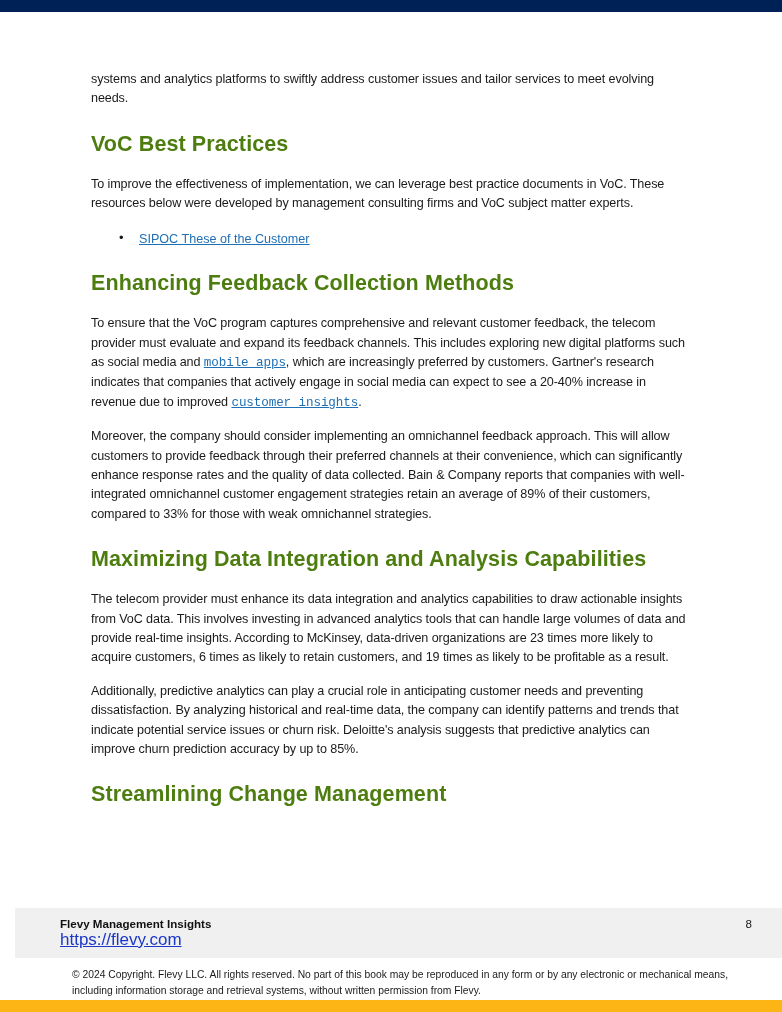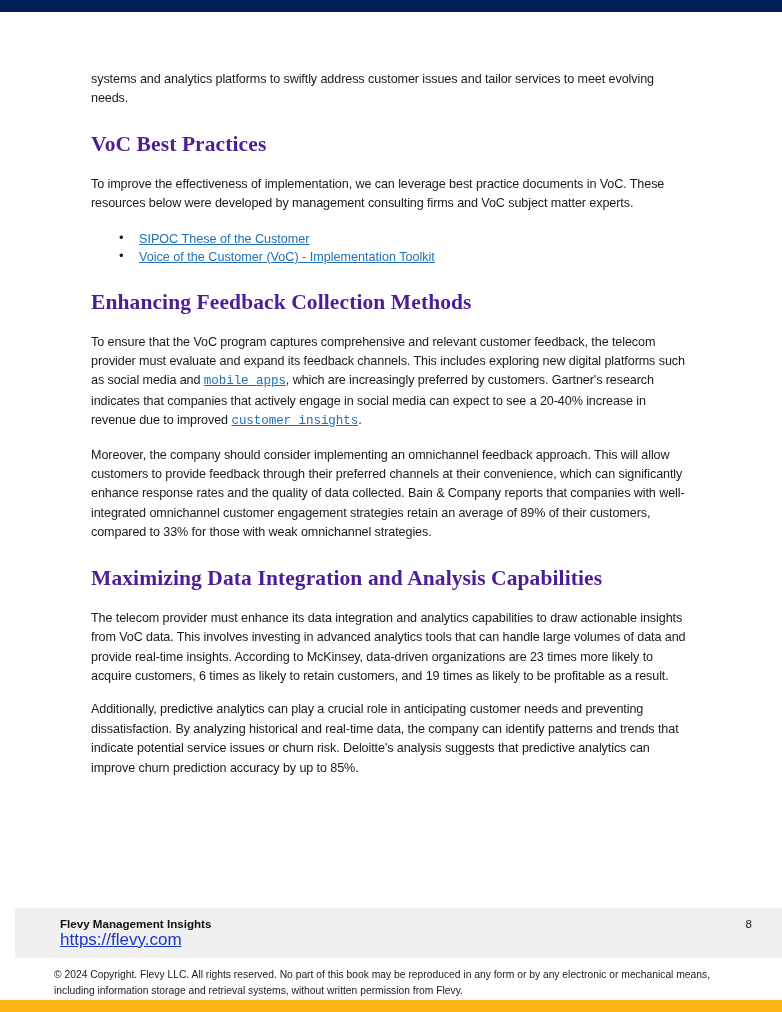--- a/index.html
+++ b/index.html
@@ -51,24 +51,24 @@
     font-size: 12.6px;
     line-height: 19.4px;
     color: #1a1a1a;
     text-align: left;
     letter-spacing: -0.1px;
   }
   p.body-text + p.body-text {
     margin-top: 14px;
   }
   h2.section-heading {
-    font-family: Liberation Serif, serif;
+    font-family: Liberation Sans, sans-serif;
     font-size: 21.5px;
     font-weight: bold;
-    color: #4c1d95;
+    color: #4d7c0f;
     margin: 0;
     padding: 0;
     line-height: 26px;
     letter-spacing: 0.1px;
   }
   .sp-after-head   { height: 18px; }
   .sp-before-head  { height: 22px; }
   ul.link-list {
     list-style: none;
     margin: 16px 0 0 0;
@@ -141,21 +141,21 @@
     line-height: 16px;
   }
   .page-number {
     font-size: 11.6px;
     color: #1a1a1a;
     line-height: 16px;
   }
   .copyright {
     position: absolute;
     top: 62px;
-    left: 39px;
+    left: 57px;
     right: 45px;
     font-size: 10.3px;
     line-height: 15.5px;
     color: #1a1a1a;
   }
 </style>
 </head>
 <body>
 
 <div class="page">
@@ -167,40 +167,40 @@
     <p class="body-text">systems and analytics platforms to swiftly address customer issues and tailor services to meet evolving needs.</p>
 
     <div class="sp-before-head"></div>
     <h2 class="section-heading">VoC Best Practices</h2>
     <div class="sp-after-head"></div>
 
     <p class="body-text">To improve the effectiveness of implementation, we can leverage best practice documents in VoC. These resources below were developed by management consulting firms and VoC subject matter experts.</p>
 
     <ul class="link-list">
       <li><a class="doc-link" href="#">SIPOC These of the Customer</a></li>
-      <li><a class="doc-link" href="#">Voice of the Customer (VoC) - Implementation Toolkit</a></li>
     </ul>
 
     <div class="sp-before-head"></div>
     <h2 class="section-heading">Enhancing Feedback Collection Methods</h2>
     <div class="sp-after-head"></div>
 
     <p class="body-text"><span>To ensure that the VoC program captures comprehensive and relevant customer feedback, the telecom provider must evaluate and expand its feedback channels. This includes exploring new digital platforms such as social media and </span><a class="inline-link" href="#">mobile apps</a><span>, which are increasingly preferred by customers. Gartner's research indicates that companies that actively engage in social media can expect to see a 20-40% increase in revenue due to improved </span><a class="inline-link" href="#">customer insights</a><span>.</span></p>
 
     <p class="body-text">Moreover, the company should consider implementing an omnichannel feedback approach. This will allow customers to provide feedback through their preferred channels at their convenience, which can significantly enhance response rates and the quality of data collected. Bain &amp; Company reports that companies with well-integrated omnichannel customer engagement strategies retain an average of 89% of their customers, compared to 33% for those with weak omnichannel strategies.</p>
 
     <div class="sp-before-head"></div>
     <h2 class="section-heading">Maximizing Data Integration and Analysis Capabilities</h2>
     <div class="sp-after-head"></div>
 
     <p class="body-text">The telecom provider must enhance its data integration and analytics capabilities to draw actionable insights from VoC data. This involves investing in advanced analytics tools that can handle large volumes of data and provide real-time insights. According to McKinsey, data-driven organizations are 23 times more likely to acquire customers, 6 times as likely to retain customers, and 19 times as likely to be profitable as a result.</p>
 
     <p class="body-text">Additionally, predictive analytics can play a crucial role in anticipating customer needs and preventing dissatisfaction. By analyzing historical and real-time data, the company can identify patterns and trends that indicate potential service issues or churn risk. Deloitte's analysis suggests that predictive analytics can improve churn prediction accuracy by up to 85%.</p>
 
     <div class="sp-before-head"></div>
+    <h2 class="section-heading">Streamlining Change Management</h2>
 
   </div>
 
   <div class="footer">
     <div class="footer-band"></div>
     <div class="footer-band-inner">
       <div>
         <div class="footer-brand">Flevy Management Insights</div>
         <a class="footer-url" href="#">https://flevy.com</a>
       </div>

